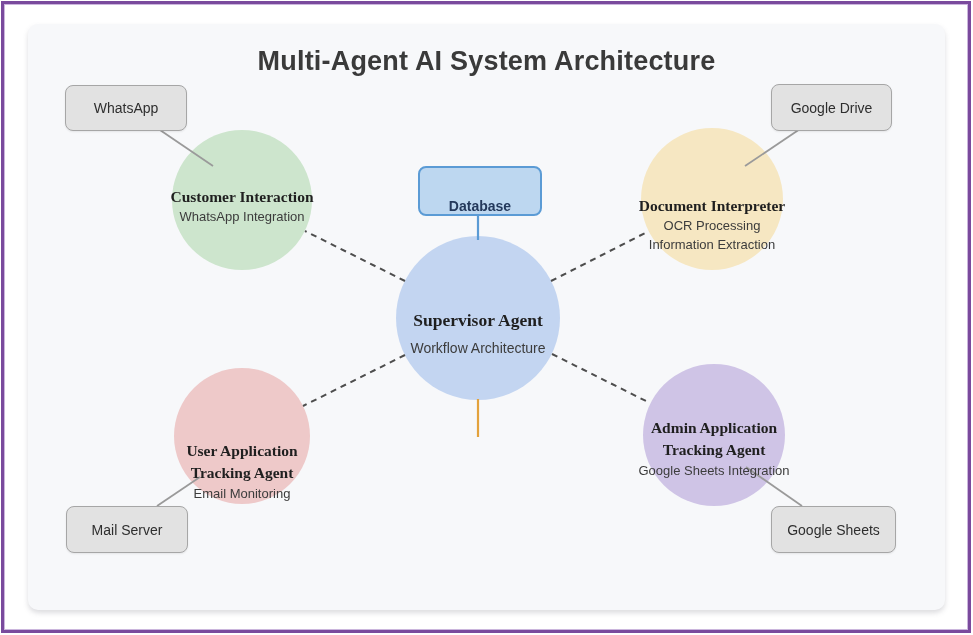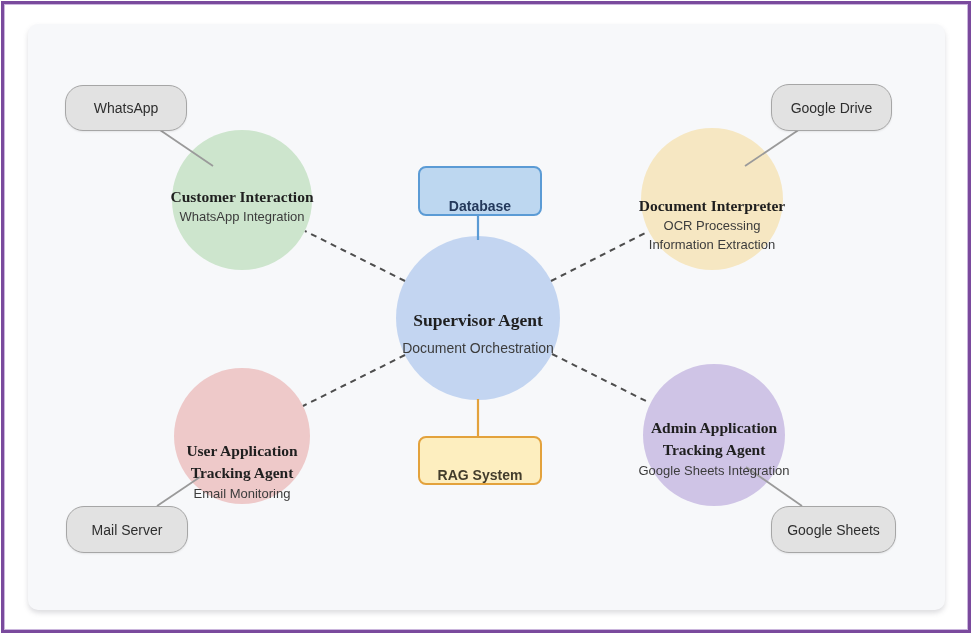--- a/index.html
+++ b/index.html
@@ -93,21 +93,21 @@
   .node-text.supervisor-text .node-title { font-size: 17.5px; }
   .node-text.supervisor-text .node-sub   { font-size: 14px; margin-top: 6px; }
 
   .ext-box {
     position: absolute;
     display: flex;
     align-items: center;
     justify-content: center;
     background: var(--external-fill, #e2e2e2);
     border: 1.5px solid var(--external-border, #a6a6a6);
-    border-radius: 18px;
+    border-radius: 8px;
     font-size: 14px;
     color: #2e2e2e;
     z-index: 5;
     box-shadow: 0 1px 2px rgba(0,0,0,0.08);
   }
   .ext-box.whatsapp      { left: 65px;  top: 85px;  width: 120px; height: 44px; }
   .ext-box.google-drive  { left: 771px; top: 84px;  width: 119px; height: 45px; }
   .ext-box.mail-server   { left: 66px;  top: 506px; width: 120px; height: 45px; }
   .ext-box.google-sheets { left: 771px; top: 506px; width: 123px; height: 45px; }
 
@@ -135,20 +135,21 @@
     color: #433d2c;
   }
 </style>
 </head>
 <body>
 
 <div id="stage">
 
   <div class="panel"></div>
 
+  <div class="diagram-title">Multi-Agent AI System Architecture</div>
 
   <div class="circle supervisor"></div>
   <div class="circle customer"></div>
   <div class="circle document"></div>
   <div class="circle user"></div>
   <div class="circle admin"></div>
 
   <svg class="connectors" viewBox="0 0 973 635">
     <line class="dash-line" x1="405" y1="281" x2="305" y2="231"></line>
     <line class="dash-line" x1="551" y1="281" x2="649" y2="231"></line>
@@ -157,21 +158,21 @@
     <line class="gray-line" x1="157" y1="128" x2="213" y2="166"></line>
     <line class="gray-line" x1="800" y1="129" x2="745" y2="166"></line>
     <line class="gray-line" x1="157" y1="506" x2="200" y2="477"></line>
     <line class="gray-line" x1="802" y1="506" x2="746" y2="467"></line>
     <line class="blue-line" x1="478" y1="211" x2="478" y2="240"></line>
     <line class="orange-line" x1="478" y1="399" x2="478" y2="437"></line>
   </svg>
 
   <div class="node-text supervisor-text">
     <div class="node-title">Supervisor Agent</div>
-    <div class="node-sub">Document Orchestration</div>
+    <div class="node-sub">Workflow Architecture</div>
   </div>
 
   <div class="node-text customer-text">
     <div class="node-title">Customer Interaction</div>
     <div class="node-sub">WhatsApp Integration</div>
   </div>
 
   <div class="node-text document-text">
     <div class="node-title">Document Interpreter</div>
     <div class="node-sub">OCR Processing</div>
@@ -186,23 +187,20 @@
 
   <div class="node-text admin-text">
     <div class="node-title">Admin Application</div>
     <div class="node-title">Tracking Agent</div>
     <div class="node-sub">Google Sheets Integration</div>
   </div>
 
   <div class="util-box database">
     <span>Database</span>
   </div>
-  <div class="util-box rag">
-    <span>RAG System</span>
-  </div>
 
   <div class="ext-box whatsapp">
     <span>WhatsApp</span>
   </div>
   <div class="ext-box google-drive">
     <span>Google Drive</span>
   </div>
   <div class="ext-box google-sheets">
     <span>Google Sheets</span>
   </div>

